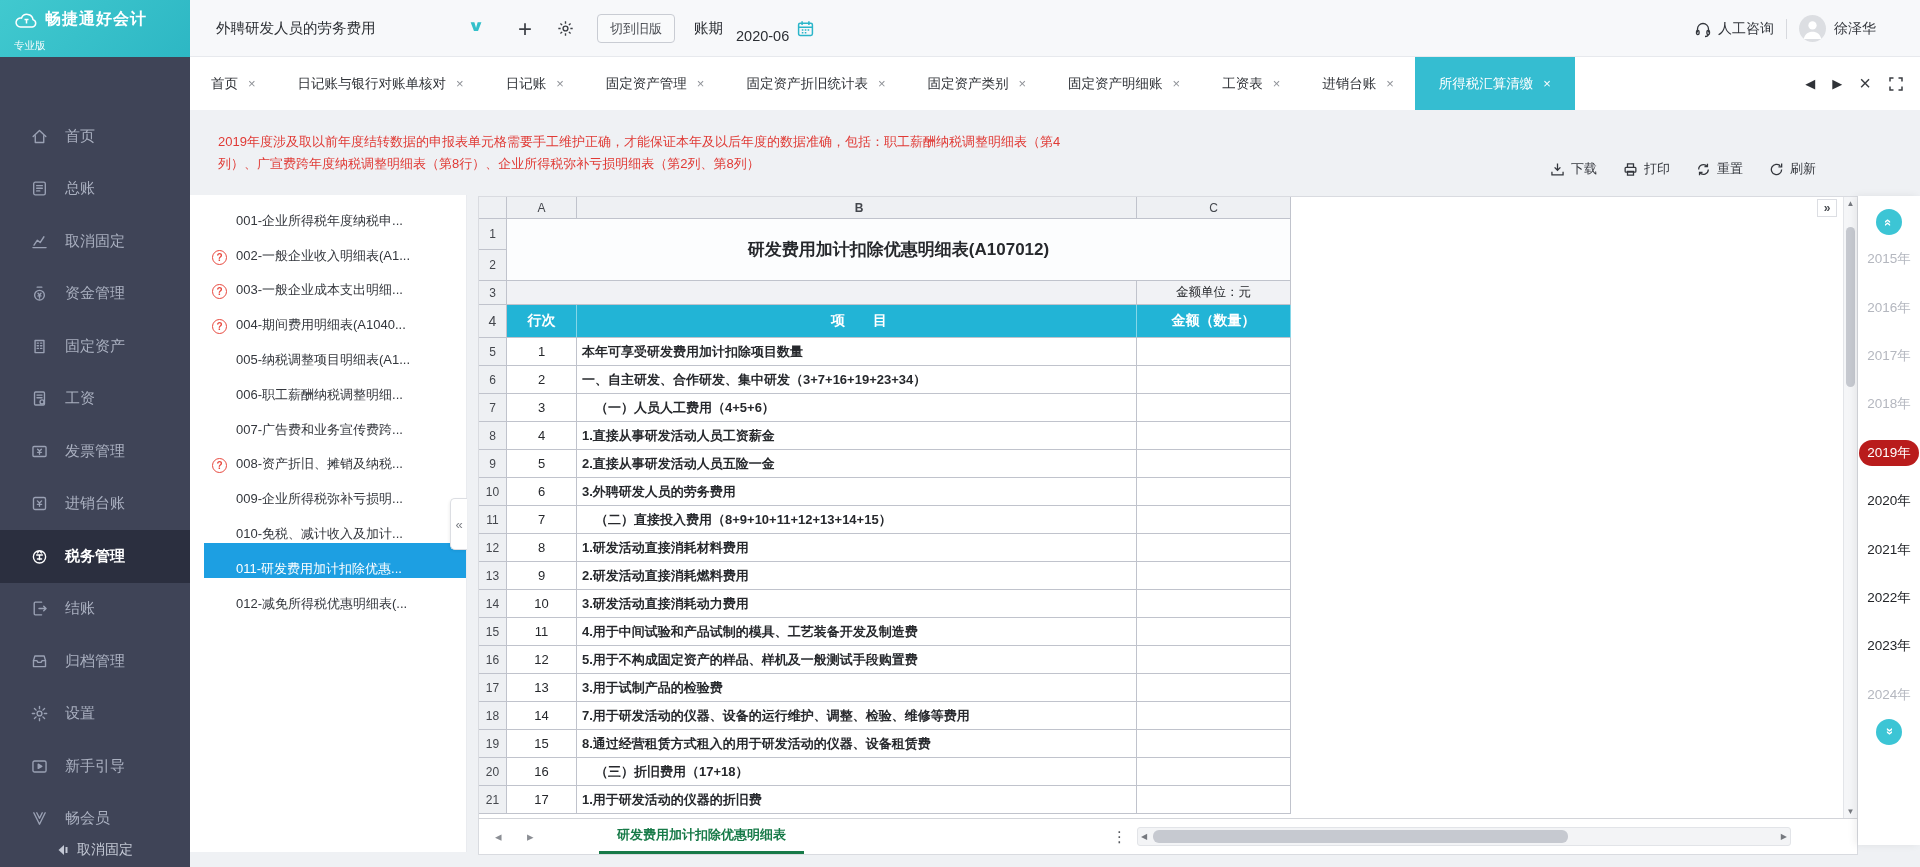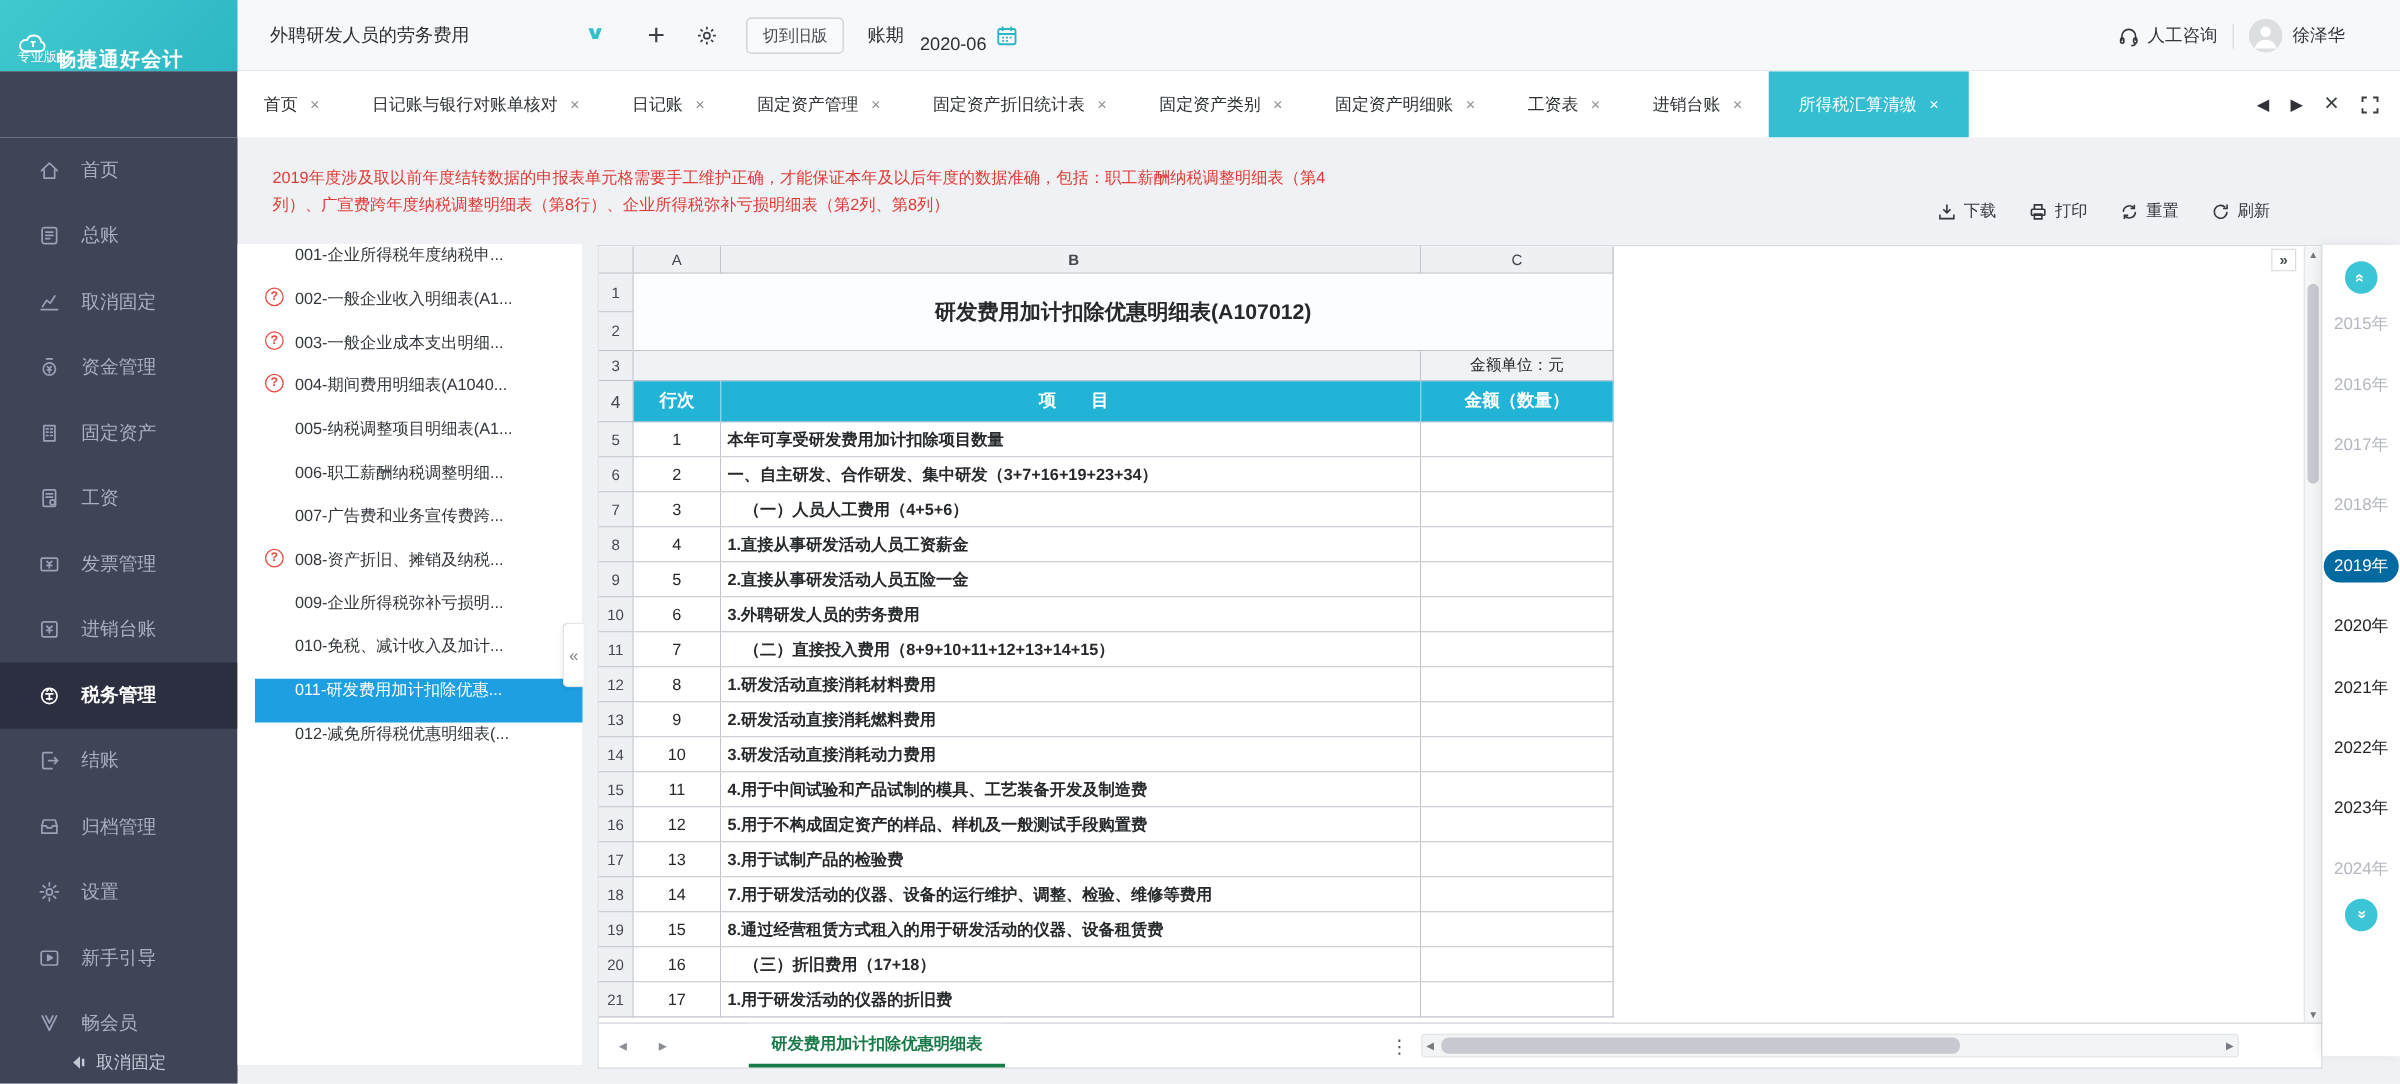--- a/index.html
+++ b/index.html
@@ -9,21 +9,21 @@
   }
   *{box-sizing:border-box;margin:0;padding:0}
   body{font-family:"Liberation Sans","DejaVu Sans",sans-serif;background:#fff;}
   .page{position:relative;width:1920px;height:867px;overflow:hidden;background:var(--content-bg);}
   svg{display:block}
 
   
   .topbar{position:absolute;left:0;top:0;width:1920px;height:57px;background:#f7f8fa;border-bottom:1px solid #e7e9ed;}
   .logo-block{position:absolute;left:0;top:0;width:190px;height:57px;background:linear-gradient(135deg,#41c9cf,#2db7c4);color:#fff;}
   .logo-row{display:flex;align-items:center;gap:7px;padding:9px 0 0 14px;}
-  .logo-title{font-size:16px;font-weight:700;letter-spacing:1px;margin-top:29px;}
+  .logo-title{font-size:16px;font-weight:700;letter-spacing:1px;}
   .logo-sub{position:absolute;left:14px;bottom:4px;font-size:10.5px;opacity:.95;}
   .company{position:absolute;left:216px;top:0;height:57px;display:flex;align-items:center;font-size:14.5px;color:#2b2e33;}
   .company-caret{position:absolute;left:470px;top:17px;color:var(--brand-teal);font-size:15px;font-weight:700;transform:scaleX(1.4);}
   .tb-ic{position:absolute;top:0;height:57px;display:flex;align-items:center;color:#3c3f45;}
   .plus-ic{left:518px;font-size:24px;font-weight:400;}
   .gear-ic{left:556px;}
   .switch-old{position:absolute;left:597px;top:14px;width:78px;height:29px;border:1px solid #c9ccd3;border-radius:4px;background:#f9fafb;font-size:13px;color:#4a4d53;display:flex;align-items:center;justify-content:center;cursor:pointer;}
   .period-label{position:absolute;left:694px;top:0;height:57px;display:flex;align-items:center;font-size:14.5px;color:#2b2e33;}
   .period-value{position:absolute;left:736px;top:0;height:72px;display:flex;align-items:center;font-size:14.5px;color:#2b2e33;}
   .cal-ic{left:797px;}
@@ -53,21 +53,21 @@
 
   
   .warn-line{position:absolute;color:var(--warning);font-size:13px;white-space:nowrap;}
   .warn1{left:218px;top:133px;}
   .warn2{left:218px;top:155px;}
   .toolbar{position:absolute;left:1500px;top:160px;width:316px;display:flex;justify-content:flex-end;gap:26px;}
   .tool-btn{display:flex;align-items:center;gap:6px;font-size:13px;color:#33363c;cursor:pointer;}
 
   
   .report-panel{position:absolute;left:190px;top:195px;width:277px;height:657px;background:#fff;border-right:1px solid #e9ebef;}
-  .report-item{position:relative;height:34.8px;display:flex;align-items:flex-start;padding-left:46px;font-size:13px;color:#33363c;cursor:pointer;white-space:nowrap;}
+  .report-item{position:relative;height:34.8px;display:flex;align-items:flex-end;padding-left:46px;font-size:13px;color:#33363c;cursor:pointer;white-space:nowrap;}
   .report-item .help-ic{position:absolute;left:22px;width:15px;height:15px;border:1.4px solid var(--red);border-radius:50%;color:var(--red);font-size:10px;font-weight:700;display:flex;align-items:center;justify-content:center;}
   .report-item.selected{background:var(--blue-sel);color:#fff;margin-left:14px;padding-left:32px;}
   .collapse-handle{position:absolute;right:-1px;top:303px;width:17px;height:52px;background:#fff;border:1px solid #dcdee3;border-right:none;border-radius:5px 0 0 5px;display:flex;align-items:center;justify-content:center;color:#7c7f86;font-size:13px;cursor:pointer;box-shadow:-1px 1px 3px rgba(0,0,0,.06);}
 
   
   .sheet{position:absolute;left:478px;top:196px;width:1380px;height:622px;background:#fff;overflow:hidden;border:1px solid #d9dbe0;border-bottom:none;}
   .sheet-grid{position:absolute;left:0;top:0;}
   .srow{display:flex;}
   .cell{border-right:1px solid var(--grid-line);border-bottom:1px solid var(--grid-line);display:flex;align-items:center;font-size:13px;color:#26282c;background:#fff;overflow:hidden;white-space:nowrap;}
   .rn{width:28px;justify-content:center;background:#eef0f3;color:#44474d;font-size:12px;}
@@ -102,21 +102,21 @@
   .year-panel{position:absolute;left:1858px;top:196px;width:62px;height:649px;background:#fff;box-shadow:-3px 0 8px rgba(0,0,0,.07);}
   .yp-chev{width:26px;height:26px;border-radius:50%;background:#3cc5d5;color:#fff;display:flex;align-items:center;justify-content:center;margin:0 auto;font-size:13px;font-weight:700;cursor:pointer;}
   .yp-chev.up{margin-top:13px;}
   .yp-chev.up .g{transform:rotate(90deg)}
   .yp-chev.down .g{transform:rotate(-90deg)}
   .year-list{display:flex;flex-direction:column;align-items:center;}
   .year-item{height:48.4px;display:flex;align-items:center;justify-content:center;font-size:13.5px;cursor:pointer;}
   .year-item.disabled{color:#b4b7bf;cursor:default;}
   .year-item.normal{color:#222428;text-align:right;}
   .year-item.selected{color:#fff;}
-  .year-item.selected .pill{background:#0369a1;border-radius:14px;padding:4px 8px;}
+  .year-item.selected .pill{background:#b91c1c;border-radius:14px;padding:4px 8px;}
 </style>
 </head>
 <body>
 
 <div class="page">
 
   <header class="topbar">
     <div class="logo-block">
       <div class="logo-row">
         <span>

